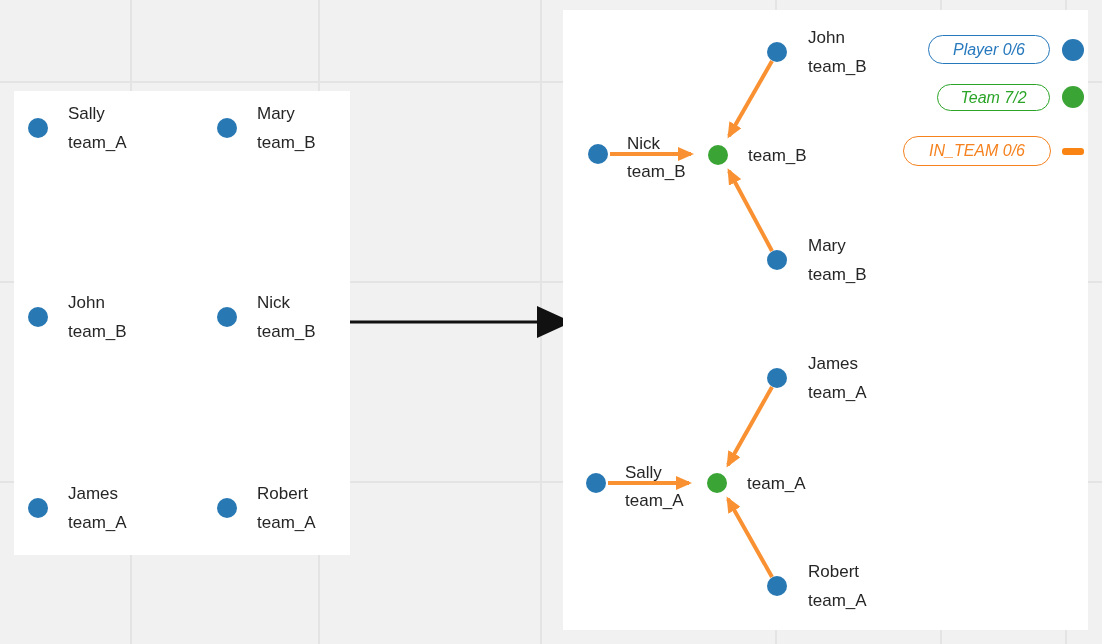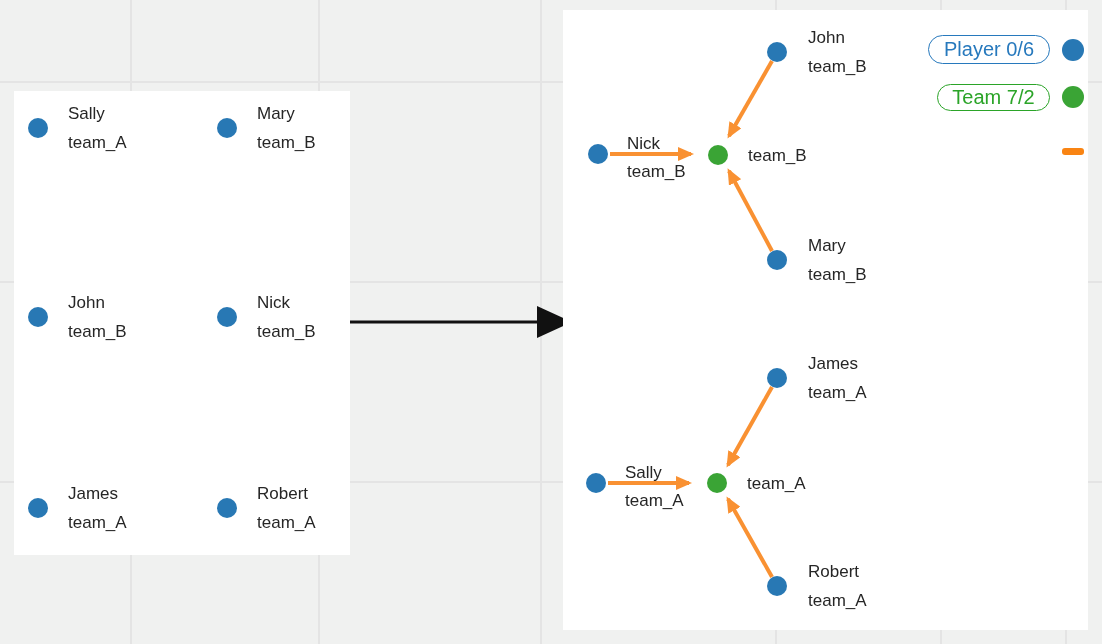--- a/index.html
+++ b/index.html
@@ -23,21 +23,21 @@
   .dot-green { background:#3aa435; }
   .abs-dot { position:absolute; width:20px; height:20px; border-radius:50%; }
 
   .lbl { font-size:17px; line-height:29px; color:#262626; white-space:nowrap; }
   .abs-lbl { position:absolute; font-size:17px; line-height:29px; white-space:nowrap; }
   .abs-line { position:absolute; font-size:17px; line-height:21px; white-space:nowrap; }
 
   .edges { position:absolute; left:0; top:0; z-index:1; }
 
   .legend-pill { position:absolute; display:flex; align-items:center; justify-content:center;
-                 border-radius:16px; background:#ffffff; font-size:20px; cursor:pointer; }
+                 border-radius:16px; background:#ffffff; font-size:16px; cursor:pointer;font-style:italic; }
   .pill-blue   { border:1.5px solid #2779bd; color:#2779bd; }
   .pill-green  { border:1.5px solid #2ba428; color:#2ba428; }
   .pill-orange { border:1.5px solid #f5821f; color:#f5821f; }
   .legend-swatch-circle { position:absolute; width:22px; height:22px; border-radius:50%; }
   .legend-swatch-dash { position:absolute; width:22px; height:7px; border-radius:3px; background:#f98413; }
 </style>
 </head>
 <body>
 
 <div class="canvas">
@@ -165,16 +165,19 @@
     <div class="legend-pill pill-blue" style="left:365px; top:25px; width:122px; height:29px">
       <span>Player 0/6</span>
     </div>
     <span class="legend-swatch-circle dot-blue" style="left:499px; top:29px"></span>
 
     <div class="legend-pill pill-green" style="left:374px; top:74px; width:113px; height:27px">
       <span>Team 7/2</span>
     </div>
     <span class="legend-swatch-circle dot-green" style="left:499px; top:76px"></span>
 
+    <div class="legend-pill pill-orange" style="left:340px; top:126px; width:148px; height:30px">
+      <span>IN_TEAM 0/6</span>
+    </div>
     <span class="legend-swatch-dash" style="left:499px; top:138px"></span>
 
   </div>
 </div>
 
 </body></html>

